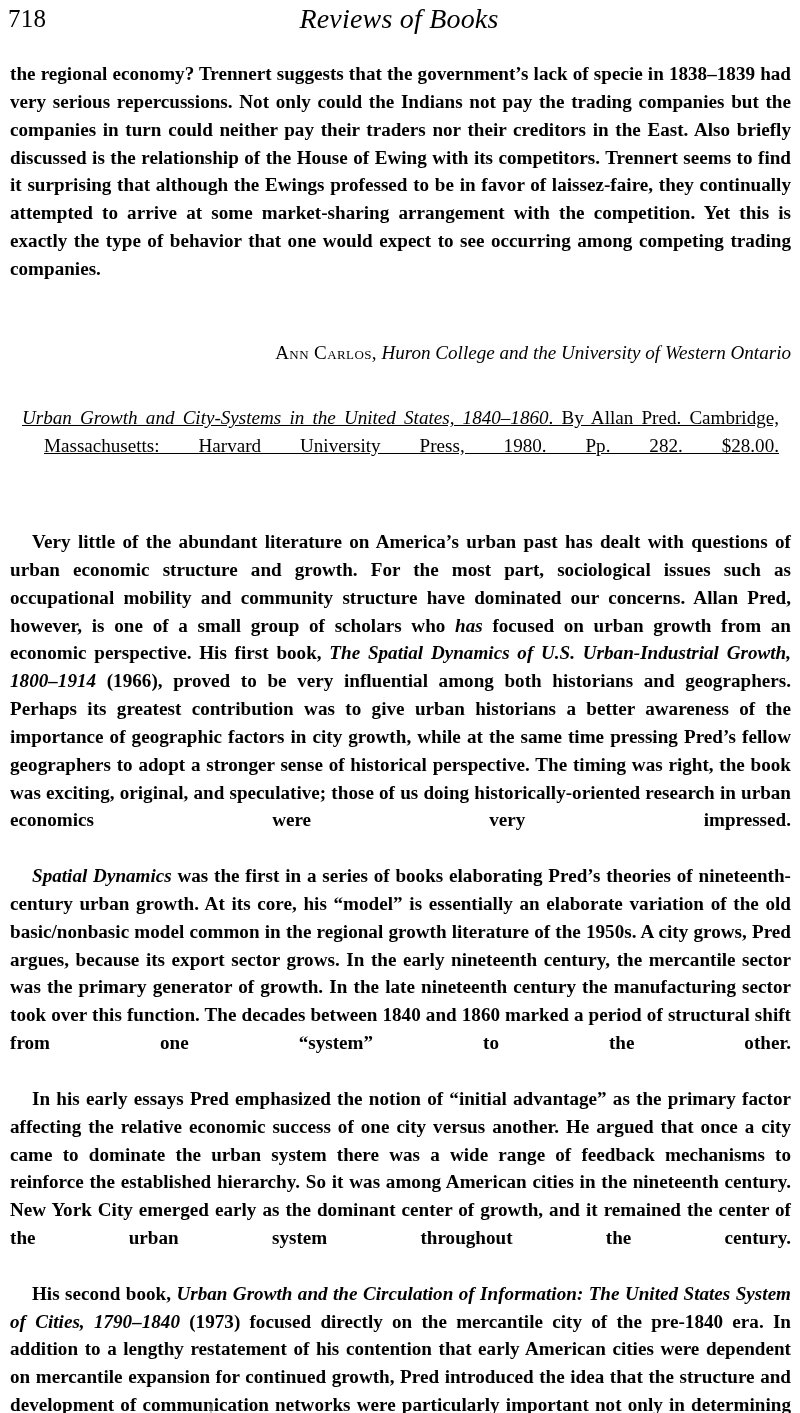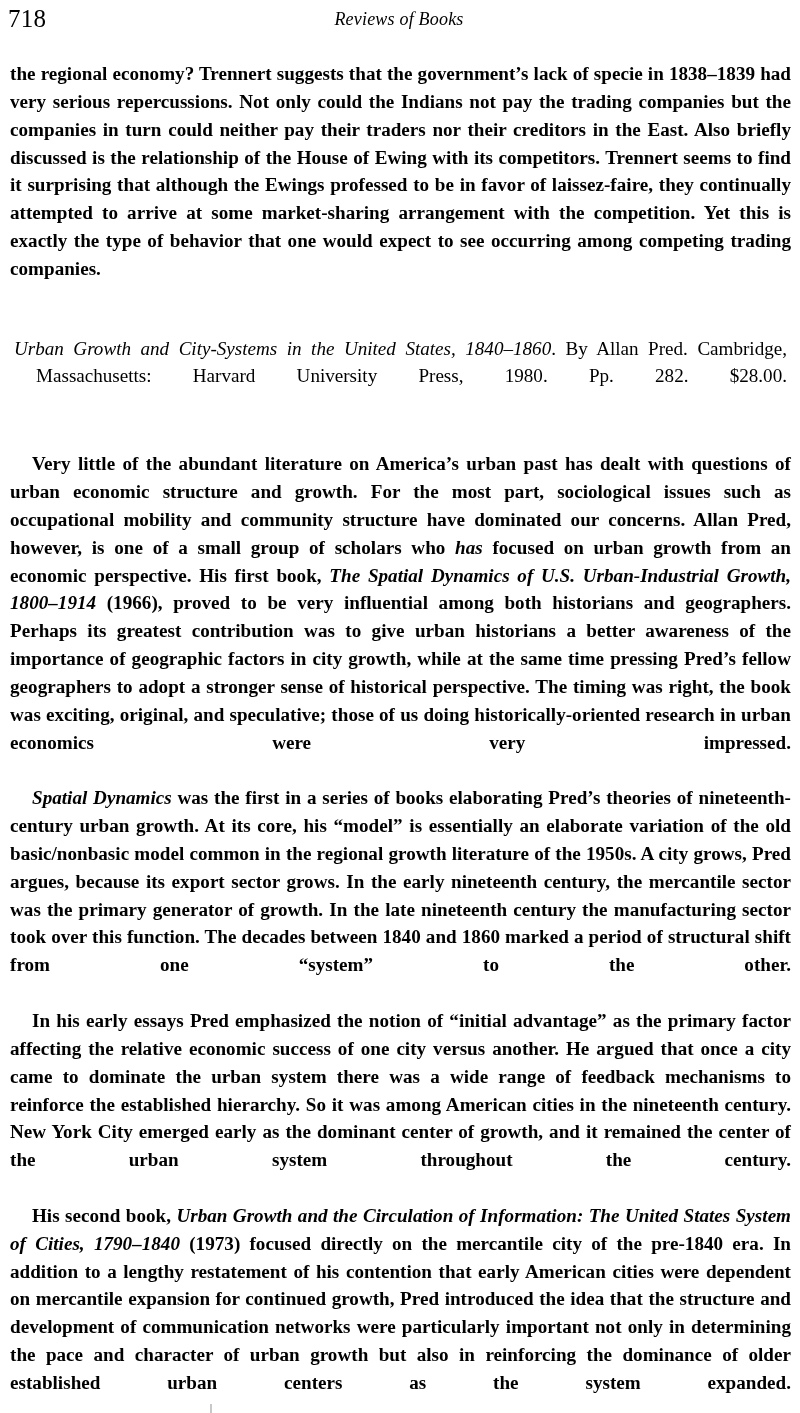--- a/index.html
+++ b/index.html
@@ -42,21 +42,21 @@
     line-height: 30px;
     letter-spacing: 0.3px;
   }
   .head-title {
     position: absolute;
     left: 0;
     top: 0;
     width: 782px;
     text-align: center;
     font-style: italic;
-    font-size: 18px;
+    font-size: 28px;
     line-height: 30px;
     letter-spacing: 0.2px;
   }
 
   
   .column {
     position: absolute;
     left: 10px;
     top: 60px;
     width: 781px;
@@ -101,28 +101,29 @@
     font-variant: small-caps;
     font-style: normal;
     letter-spacing: 0.4px;
   }
   .attribution .affil {
     font-style: italic;
   }
 
   
   .citation {
-    margin: 4px;
+    margin: 12px;
     padding-top: 20px;
     padding-bottom: 8px;
     font-size: 19.1px;
     line-height: 27.85px;
     text-align: justify;
     padding-left: 22px;
     text-indent: -22px;
+    text-decoration: underline;
   }
   .citation .title {
     font-style: italic;
   }
   .citation::after {
     content: "";
     display: inline-block;
     width: 100%;
   }
 
@@ -150,20 +151,23 @@
     <span class="folio">718</span>
     <span class="head-title">Reviews of Books</span>
   </div>
 
   <div class="column">
 
     <div>
       <p class="body noindent">the regional economy? Trennert suggests that the government’s lack of specie in 1838–1839 had very serious repercussions. Not only could the Indians not pay the trading companies but the companies in turn could neither pay their traders nor their creditors in the East. Also briefly discussed is the relationship of the House of Ewing with its competitors. Trennert seems to find it surprising that although the Ewings professed to be in favor of laissez-faire, they continually attempted to arrive at some market-sharing arrangement with the competition. Yet this is exactly the type of behavior that one would expect to see occurring among competing trading companies.</p>
     </div>
 
+    <p class="attribution">
+      <span class="smallcaps">Ann Carlos</span><span>, </span><span class="affil">Huron College and the University of Western Ontario</span>
+    </p>
 
     <p class="citation">
       <span class="title">Urban Growth and City-Systems in the United States, 1840–1860</span><span>. By Allan Pred. Cambridge, Massachusetts: Harvard University Press, 1980. Pp. 282. $28.00.</span>
     </p>
 
     <div class="gap-before-first-body"></div>
 
     <div id="review-two-body">
         <p class="body indent"><span>Very little of the abundant literature on America’s urban past has dealt with questions of urban economic structure and growth. For the most part, sociological issues such as occupational mobility and community structure have dominated our concerns. Allan Pred, however, is one of a small group of scholars who </span><span style="font-style: italic;">has</span><span> focused on urban growth from an economic perspective. His first book, </span><span style="font-style: italic;">The Spatial Dynamics of U.S. Urban-Industrial Growth, 1800–1914</span><span> (1966), proved to be very influential among both historians and geographers. Perhaps its greatest contribution was to give urban historians a better awareness of the importance of geographic factors in city growth, while at the same time pressing Pred’s fellow geographers to adopt a stronger sense of historical perspective. The timing was right, the book was exciting, original, and speculative; those of us doing historically-oriented research in urban economics were very impressed.</span></p>
         <p class="body indent"><span style="font-style: italic;">Spatial Dynamics</span><span> was the first in a series of books elaborating Pred’s theories of nineteenth-century urban growth. At its core, his “model” is essentially an elaborate variation of the old basic/nonbasic model common in the regional growth literature of the 1950s. A city grows, Pred argues, because its export sector grows. In the early nineteenth century, the mercantile sector was the primary generator of growth. In the late nineteenth century the manufacturing sector took over this function. The decades between 1840 and 1860 marked a period of structural shift from one “system” to the other.</span></p>

